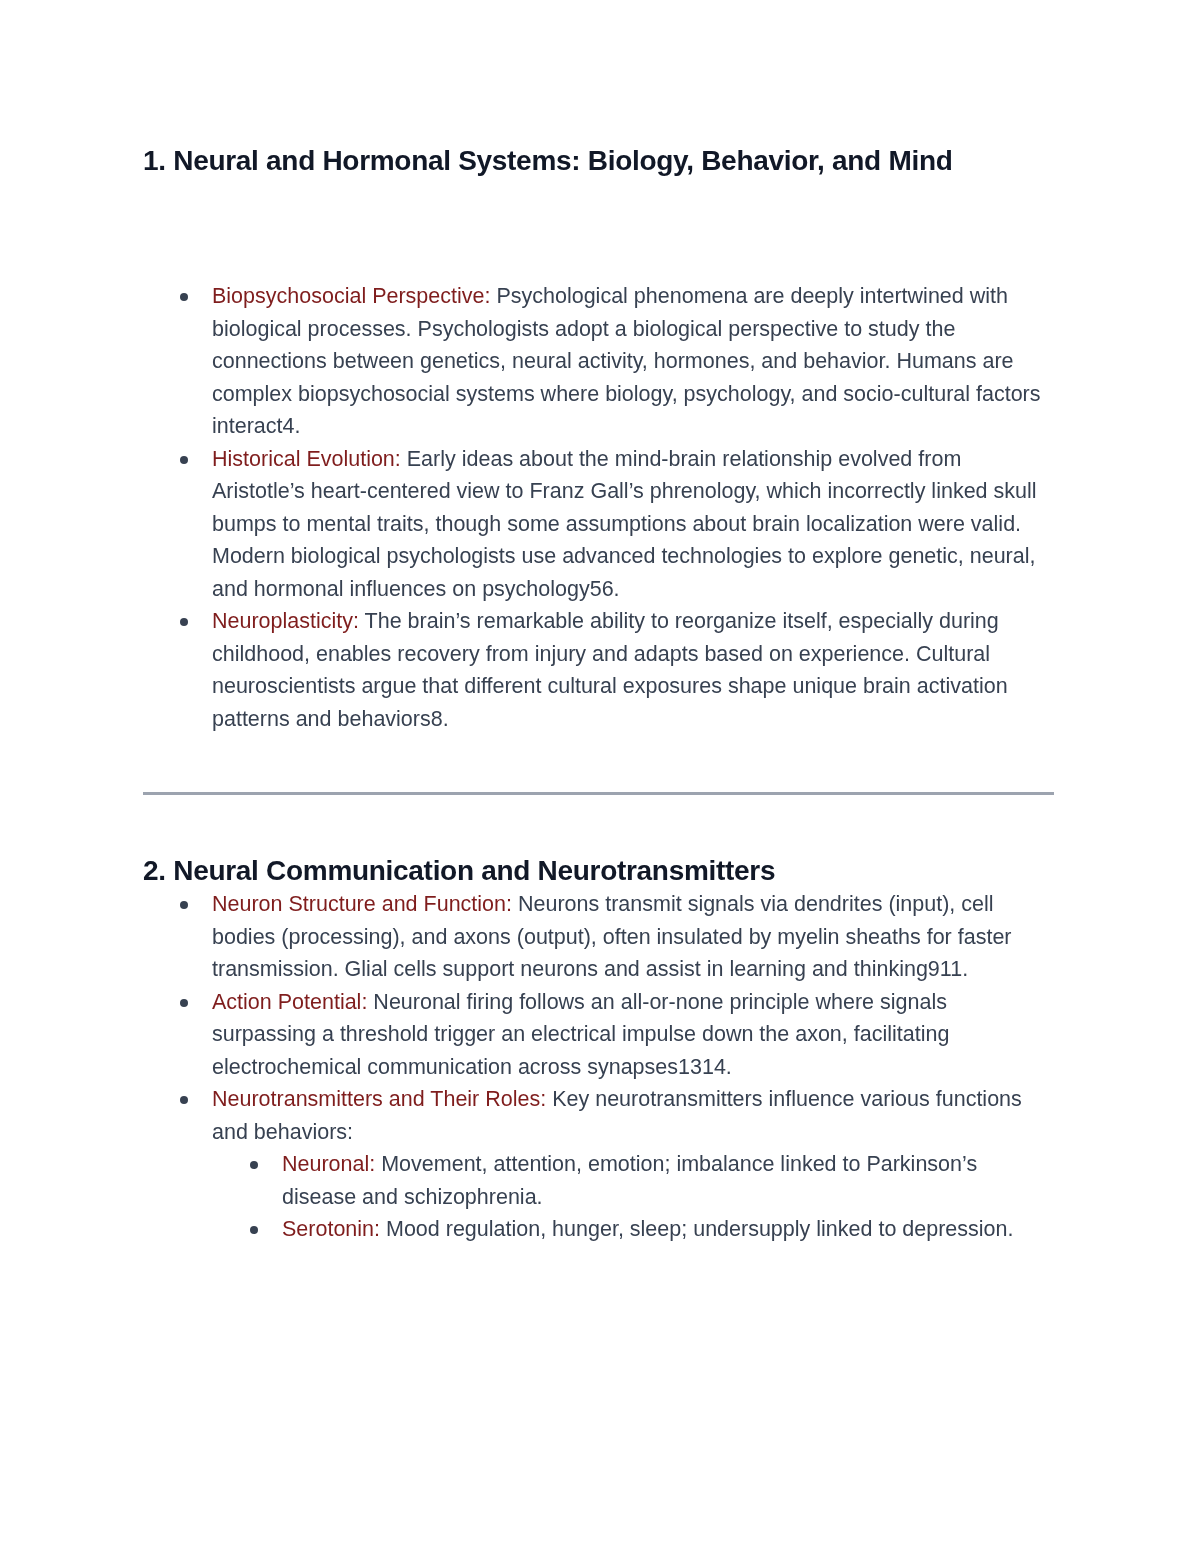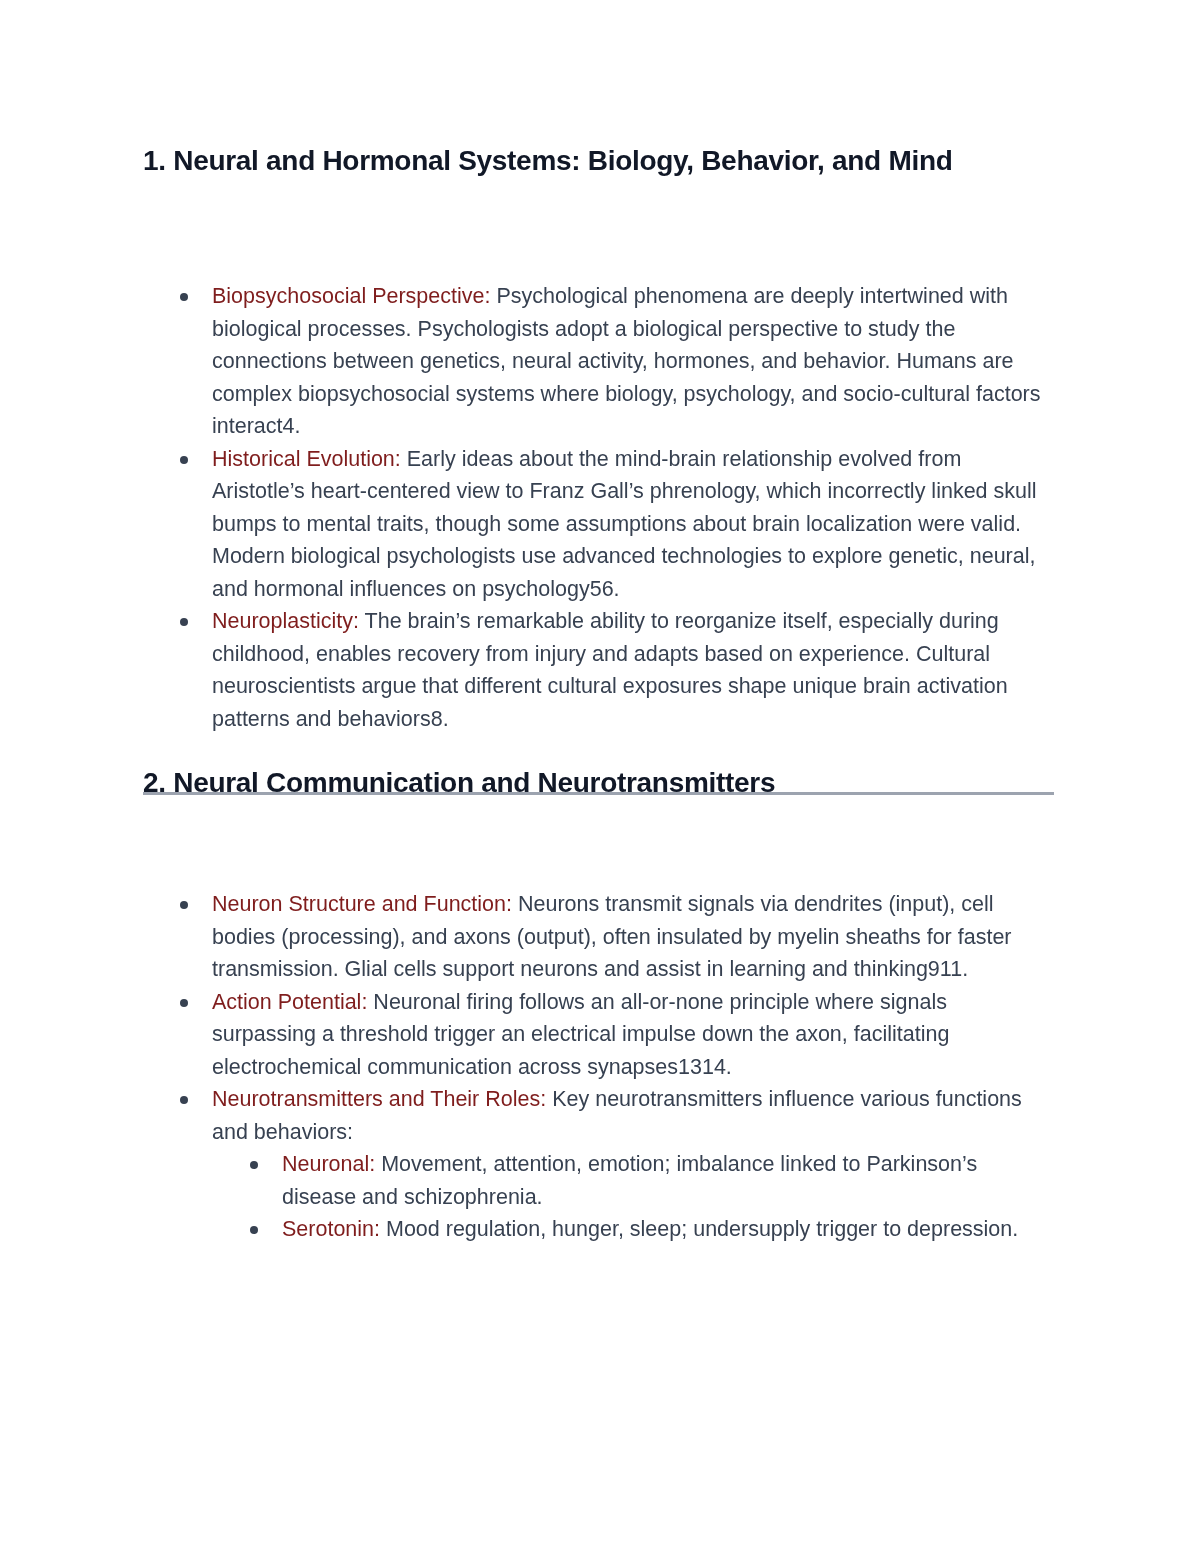--- a/index.html
+++ b/index.html
@@ -1,21 +1,21 @@
 <!DOCTYPE html>
 <html><head>
 <meta charset="utf-8">
 <style>
   html, body { margin: 0; padding: 0; background: #ffffff; }
   body { width: 1200px; height: 1553px; position: relative; overflow: hidden;
          font-family: "Liberation Sans", "DejaVu Sans", sans-serif; }
   .page { position: absolute; left: 143px; top: 0; width: 912px; }
   h2 { margin: 0; font-weight: bold; color: #111827; font-size: 28px; line-height: 54px; letter-spacing: -0.3px; }
   #h1 { position: absolute; top: 134px; left: 0; width: 880px; }
-  #h2 { position: absolute; top: 756px; left: 0; }
+  #h2 { position: absolute; top: 844px; left: 0; }
   ul { list-style: none; margin: 0; padding: 0; }
   .list { position: absolute; left: 0; width: 912px; }
   #list1 { top: 280px; }
   #list2 { top: 888px; }
   li.item { position: relative; padding-left: 69px; font-size: 21.5px; line-height: 32.5px; color: #374151; }
   li.item::before { content: ""; position: absolute; left: 37px; top: 13px; width: 8px; height: 8px; border-radius: 50%; background: #374151; }
   li.sub { position: relative; padding-left: 70px; font-size: 21.5px; line-height: 32.5px; color: #374151; }
   li.sub::before { content: ""; position: absolute; left: 38px; top: 13px; width: 8px; height: 8px; border-radius: 50%; background: #374151; }
   ul.sublist { margin-left: 0; }
   .label { color: #7f1d1d; }
@@ -37,18 +37,18 @@
   <hr class="divider">
 
   <h2 id="h2">2. Neural Communication and Neurotransmitters</h2>
 
   <ul id="list2" class="list">
     <li class="item"><span class="label">Neuron Structure and Function:</span><span> Neurons transmit signals via dendrites (input), cell bodies (processing), and axons (output), often insulated by myelin sheaths for faster transmission. Glial cells support neurons and assist in learning and thinking911.</span></li>
     <li class="item"><span class="label">Action Potential:</span><span> Neuronal firing follows an all-or-none principle where signals surpassing a threshold trigger an electrical impulse down the axon, facilitating electrochemical communication across synapses1314.</span></li>
     <li class="item"><span class="label">Neurotransmitters and Their Roles:</span><span> Key neurotransmitters influence various functions and behaviors:</span>
       <ul class="sublist">
         <li class="sub"><span class="label">Neuronal:</span><span> Movement, attention, emotion; imbalance linked to Parkinson’s disease and schizophrenia.</span></li>
-        <li class="sub"><span class="label">Serotonin:</span><span> Mood regulation, hunger, sleep; undersupply trigger to depression.</span></li>
+        <li class="sub"><span class="label">Serotonin:</span><span> Mood regulation, hunger, sleep; undersupply linked to depression.</span></li>
       </ul>
     </li>
   </ul>
 
 </div>
 
 </body></html>

